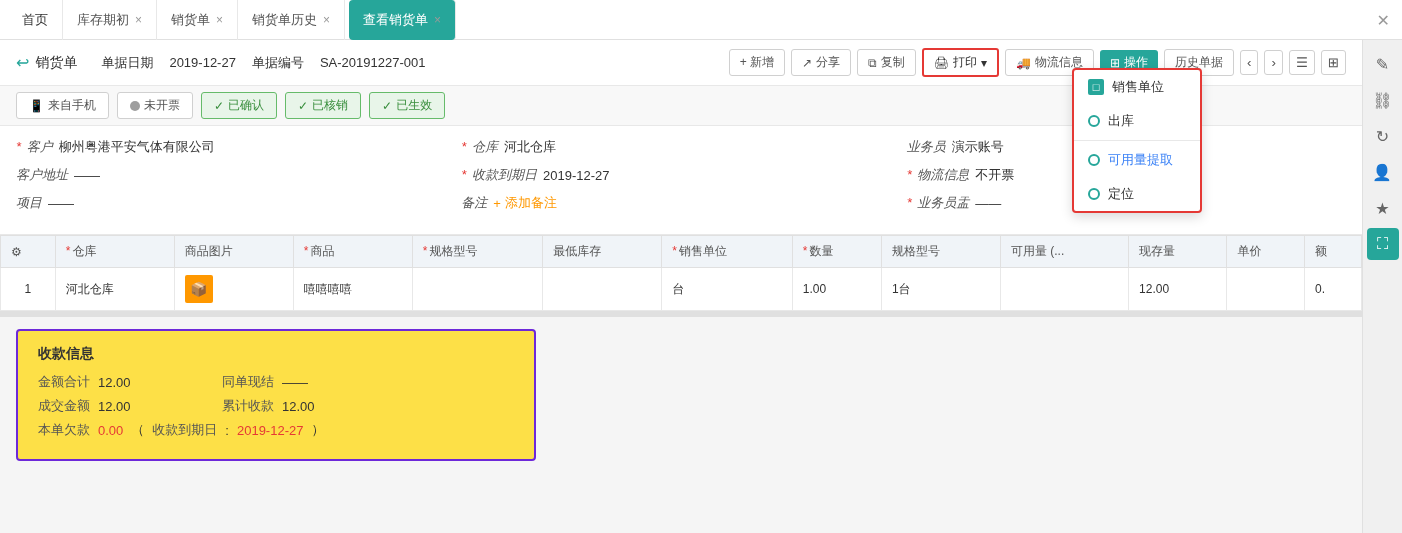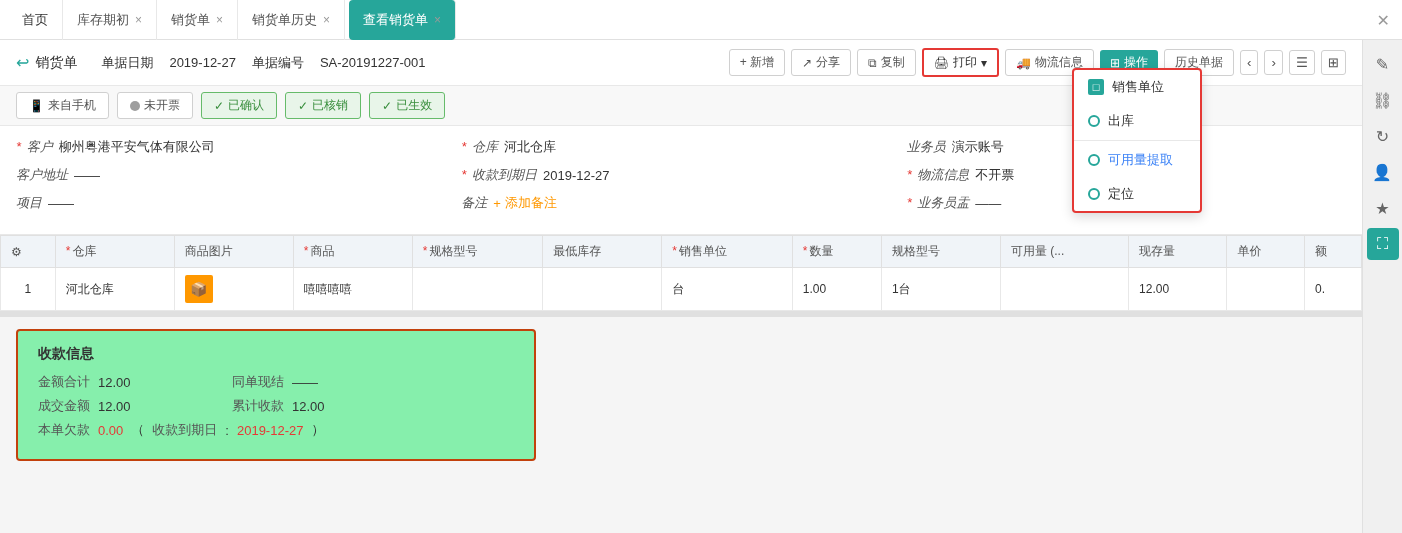--- a/index.html
+++ b/index.html
@@ -70,25 +70,25 @@
       border: 1px solid #e0e0e0; white-space: nowrap; font-weight: 500; color: #555;
     }
     .data-table th .required-mark { color: #e53935; }
     .data-table td { padding: 7px 10px; border: 1px solid #e8e8e8; color: #333; white-space: nowrap; }
     .data-table .subtotal-row td { background: #fafafa; color: #888; font-size: 12px; }
     .gear-cell { text-align: center; color: #777; cursor: pointer; }
     .product-img { width: 28px; height: 28px; background: #ff9800; display: flex; align-items: center; justify-content: center; border-radius: 2px; }
 
     
     .payment-info {
-      background: #86efac; border: 2px solid #c2410c; margin: 12px 16px;
+      background: #fde047; border: 2px solid #6d28d9; margin: 12px 16px;
       padding: 14px 20px; border-radius: 4px; max-width: 520px;
     }
     .payment-title { font-weight: bold; font-size: 14px; margin-bottom: 10px; }
-    .payment-row { display: flex; align-items: center; margin-bottom: 6px; flex-wrap: wrap; gap: 14px; }
+    .payment-row { display: flex; align-items: center; margin-bottom: 6px; flex-wrap: wrap; gap: 4px; }
     .payment-item { display: flex; align-items: center; gap: 8px; min-width: 180px; }
     .payment-label { color: #555; font-size: 13px; }
     .payment-value { color: #333; font-size: 13px; }
     .payment-value.red { color: #e53935; }
     .payment-value.date { color: #e53935; }
     .dropdown-menu {
       position: absolute; top: 68px; right: 200px; background: #fff;
       border: 2px solid #e53935; border-radius: 4px; min-width: 130px;
       box-shadow: 0 4px 12px rgba(0,0,0,0.15); z-index: 200;
       pointer-events: all;

